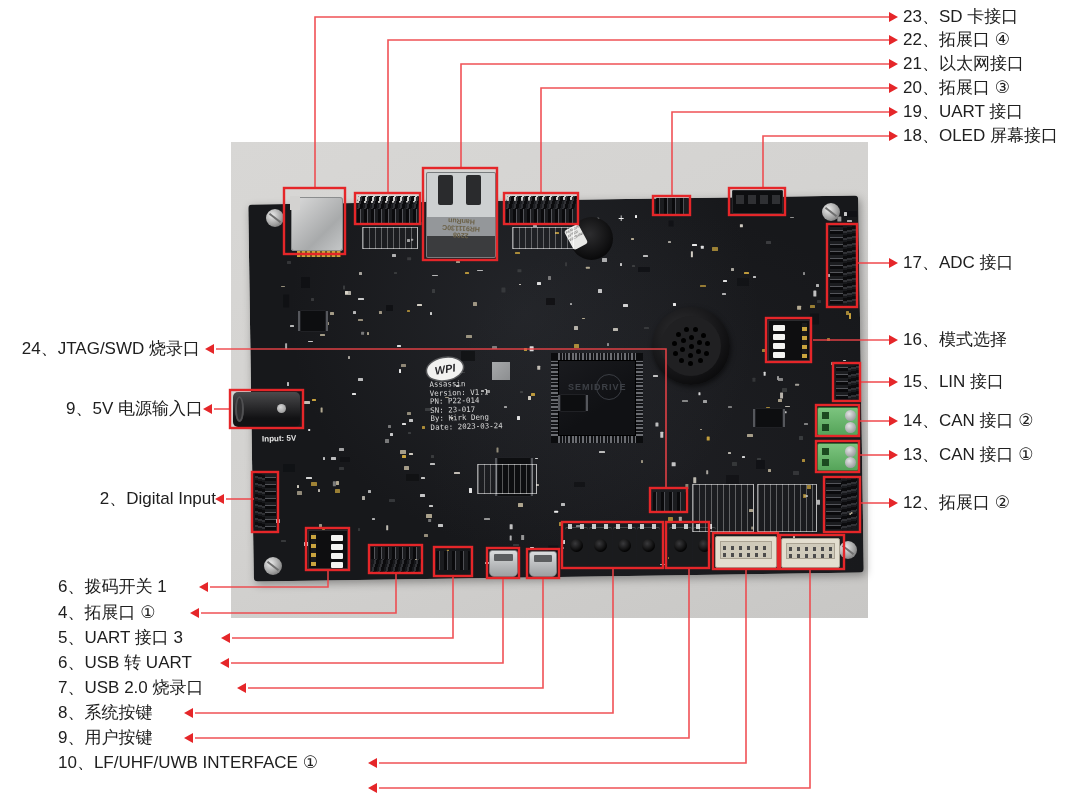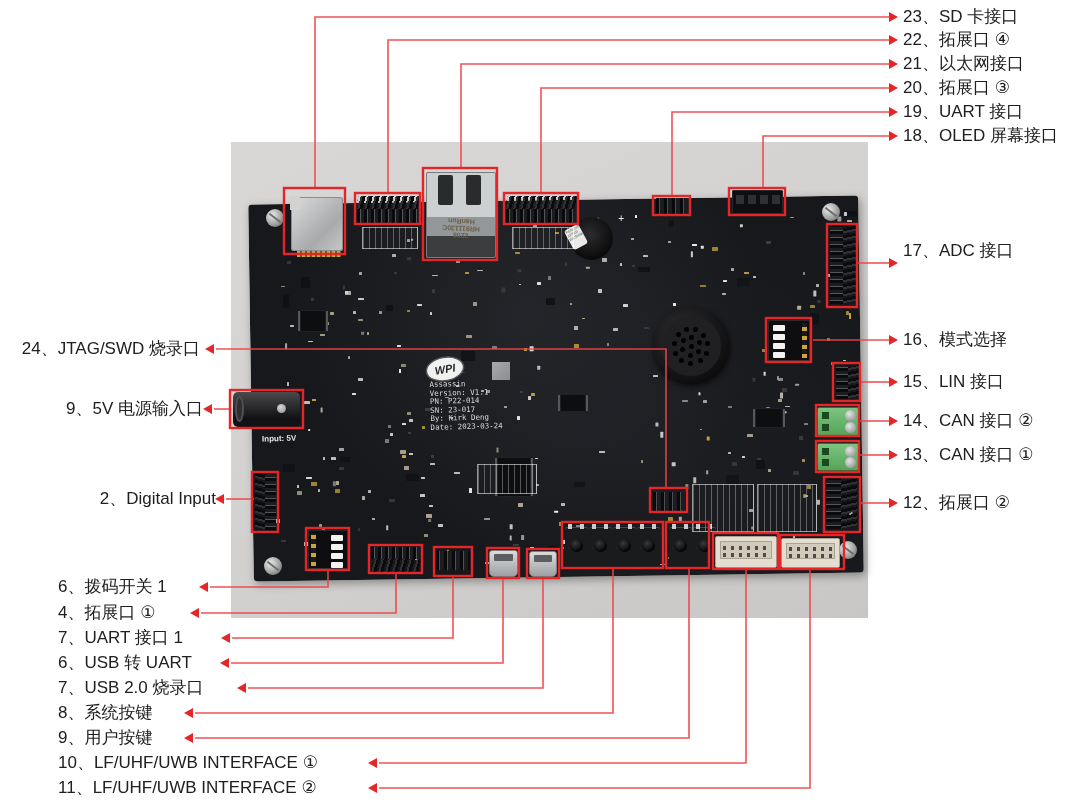--- a/index.html
+++ b/index.html
@@ -491,20 +491,30 @@
         <b class="hole" style="left: 51.9px; top: 43.7px;"></b>
         <b class="hole" style="left: 45.6px; top: 50.9px;"></b>
         <b class="hole" style="left: 36.4px; top: 53.5px;"></b>
         <b class="hole" style="left: 27.2px; top: 50.7px;"></b>
         <b class="hole" style="left: 21px; top: 43.5px;"></b>
         <b class="hole" style="left: 19.7px; top: 34px;"></b>
         <b class="hole" style="left: 23.7px; top: 25.3px;"></b>
       </div>
   </div>
 
+  <div class="abs chipouter" style="left:551px;top:353px;width:92px;height:90px;">
+    <div class="pt" style="top:0;"></div>
+      <div class="pt" style="bottom:0;"></div>
+    <div class="pl" style="left:0;"></div>
+      <div class="pl" style="right:0;"></div>
+    <div class="chipbody">
+      <div class="nm">SEMIDRIVE</div>
+      <div class="ring"></div>
+    </div>
+  </div>
 
   <div class="abs wpi" style="left:427px;top:358px;width:36px;height:22px;">WPI</div>
 
   <div class="abs silktext" style="left:430px;top:380px;"><span>Assassin</span><br><span>Version: V1.1</span><br><span>PN: P22-014</span><br><span>SN: 23-017</span><br><span>By: Kirk Deng</span><br><span>Date: 2023-03-24</span></div>
 
   <div class="abs sq" style="left:492px;top:362px;width:18px;height:18px;"></div>
   <div class="abs ic" style="left:497px;top:457px;width:34px;height:40px;"></div>
   <div class="abs ic" style="left:560px;top:394px;width:26px;height:18px;"></div>
   <div class="abs ic" style="left:755px;top:408px;width:28px;height:20px;"></div>
   <div class="abs ic" style="left:300px;top:310px;width:26px;height:22px;"></div>
@@ -629,33 +639,32 @@
       <rect x="284" y="188" width="61" height="66" class="ann-box"></rect>
       <polyline points="216,349 666,349 666,488" class="ann-line"></polyline>
       <polygon points="214,344 214,354 205,349" class="ann-arrow"></polygon>
       <rect x="650" y="488" width="37" height="24" class="ann-box"></rect>
     </svg>
   <div id="label-layer">
       <div class="ann-label" style="top: 398px; right: 878px;">9、5V 电源输入口</div>
       <div class="ann-label" style="top: 488px; right: 865px;">2、Digital Input</div>
       <div class="ann-label" style="top: 576px; left: 58px;">6、拨码开关 1</div>
       <div class="ann-label" style="top: 602px; left: 58px;">4、拓展口 ①</div>
-      <div class="ann-label" style="top: 627px; left: 58px;">7、UART 接口 1</div>
+      <div class="ann-label" style="top: 627px; left: 58px;">5、UART 接口 3</div>
       <div class="ann-label" style="top: 652px; left: 58px;">6、USB 转 UART</div>
       <div class="ann-label" style="top: 677px; left: 58px;">7、USB 2.0 烧录口</div>
       <div class="ann-label" style="top: 702px; left: 58px;">8、系统按键</div>
       <div class="ann-label" style="top: 727px; left: 58px;">9、用户按键</div>
       <div class="ann-label" style="top: 752px; left: 58px;">10、LF/UHF/UWB INTERFACE ①</div>
-      <div class="ann-label" style="top: 777px; left: 58px;">11、LF/UHF/UWB INTERFACE ②</div>
       <div class="ann-label" style="top: 492px; left: 903px;">12、拓展口 ②</div>
       <div class="ann-label" style="top: 444px; left: 903px;">13、CAN 接口 ①</div>
       <div class="ann-label" style="top: 410px; left: 903px;">14、CAN 接口 ②</div>
       <div class="ann-label" style="top: 371px; left: 903px;">15、LIN 接口</div>
       <div class="ann-label" style="top: 329px; left: 903px;">16、模式选择</div>
-      <div class="ann-label" style="top: 240px; left: 903px;">17、ADC 接口</div>
+      <div class="ann-label" style="top: 252px; left: 903px;">17、ADC 接口</div>
       <div class="ann-label" style="top: 125px; left: 903px;">18、OLED 屏幕接口</div>
       <div class="ann-label" style="top: 101px; left: 903px;">19、UART 接口</div>
       <div class="ann-label" style="top: 77px; left: 903px;">20、拓展口 ③</div>
       <div class="ann-label" style="top: 53px; left: 903px;">21、以太网接口</div>
       <div class="ann-label" style="top: 29px; left: 903px;">22、拓展口 ④</div>
       <div class="ann-label" style="top: 6px; left: 903px;">23、SD 卡接口</div>
       <div class="ann-label" style="top: 338px; right: 881px;">24、JTAG/SWD 烧录口</div>
     </div>
 </div>
 

